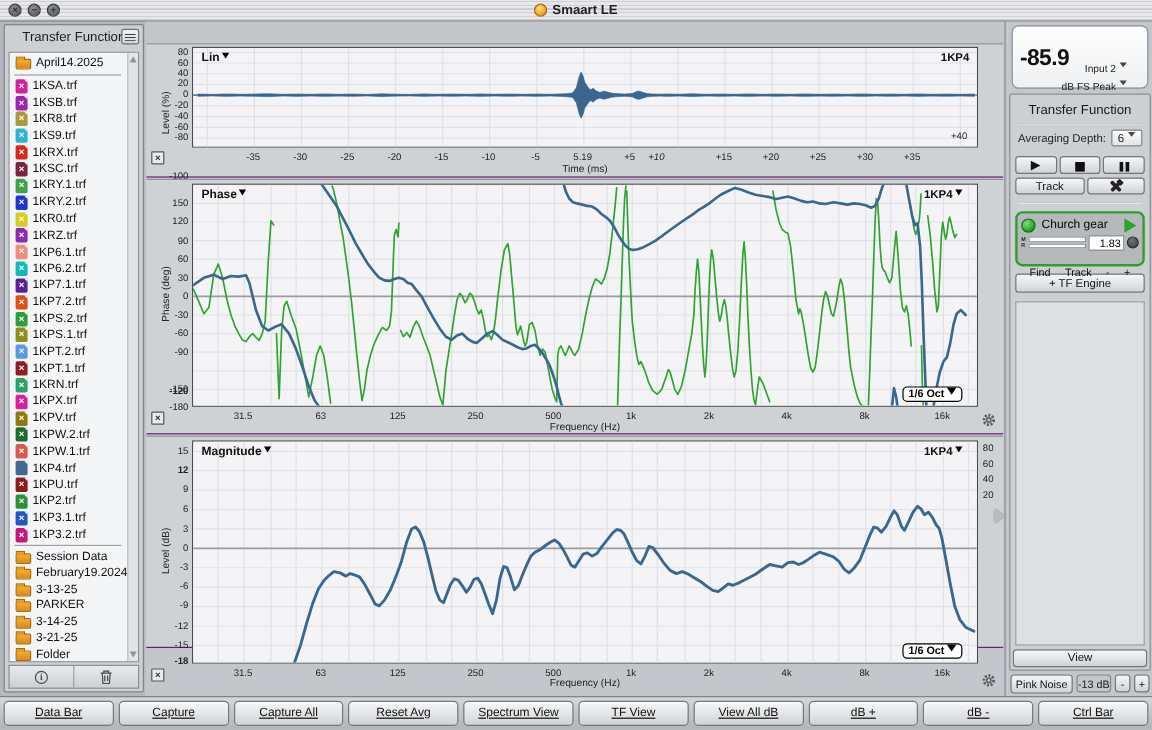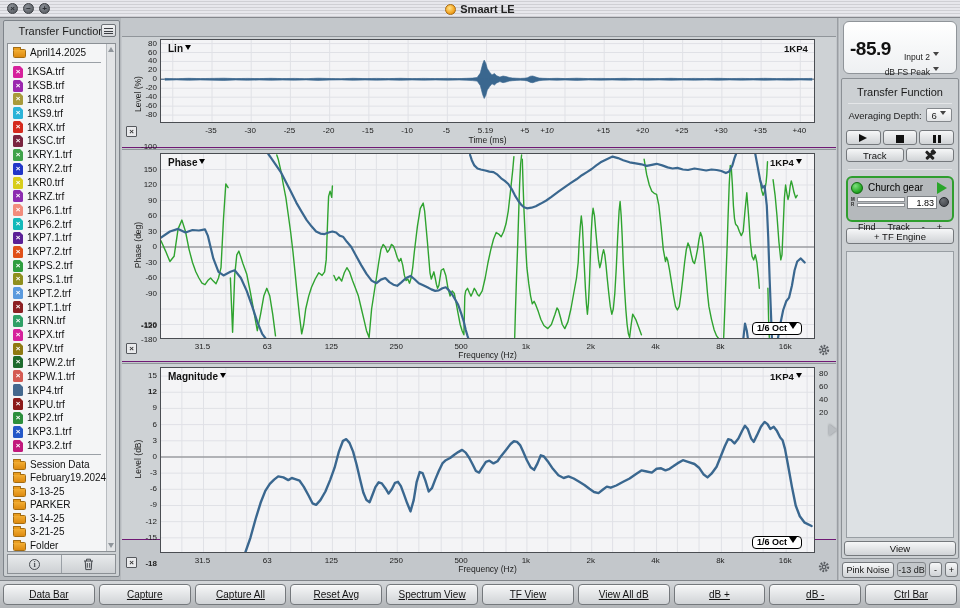--- a/index.html
+++ b/index.html
@@ -396,21 +396,21 @@
       <span class="xtick" style="left: 285.096px; top: 89px;">-10</span>
       <span class="xtick" style="left: 324.317px; top: 89px;">-5</span>
       <span class="xtick" style="left: 363.539px; top: 89px;">5.19</span>
       <span class="xtick" style="left: 402.76px; top: 89px;">+5</span>
       <span class="xtick" style="left: 425px; top: 89px; font-style: italic;">+10</span>
       <span class="xtick" style="left: 481.204px; top: 89px;">+15</span>
       <span class="xtick" style="left: 520.425px; top: 89px;">+20</span>
       <span class="xtick" style="left: 559.647px; top: 89px;">+25</span>
       <span class="xtick" style="left: 598.868px; top: 89px;">+30</span>
       <span class="xtick" style="left: 638.09px; top: 89px;">+35</span>
-      <span class="xtick" style="left: 677.311px; top: 89px;">+40</span>
+      <span class="xtick" style="left: 677.311px; top: 72px;">+40</span>
     </div>
   <span class="xlab" style="top:98px">Time (ms)</span>
   <span class="ctitle" style="top:6px"><span>Lin</span><span class="caret"></span></span>
   <span class="tracelab" style="top:6px;left:662px"><span>1KP4</span></span>
   <span class="closebox" style="top:89px">×</span>
 </div>
 
 <div class="chart-panel" id="chart-phase">
   <span class="ylab" style="top:90px">Phase (deg)</span>
   <svg class="plot" id="plot-phase" style="top:3px" width="655" height="186">
@@ -566,21 +566,21 @@
       <span class="ytick" style="top: 23.2609px; font-weight: bold;">12</span>
       <span class="ytick" style="top: 39.4348px;">9</span>
       <span class="ytick" style="top: 55.6087px;">6</span>
       <span class="ytick" style="top: 71.7826px;">3</span>
       <span class="ytick" style="top: 87.9565px;">0</span>
       <span class="ytick" style="top: 104.13px;">-3</span>
       <span class="ytick" style="top: 120.304px;">-6</span>
       <span class="ytick" style="top: 136.478px;">-9</span>
       <span class="ytick" style="top: 152.652px;">-12</span>
       <span class="ytick" style="top: 168.826px;">-15</span>
-      <span class="ytick" style="top: 195px; font-weight: bold;">-18</span>
+      <span class="ytick" style="top: 182px; font-weight: bold;">-18</span>
     </div>
   <div class="xticks" id="xt-mag">
       <span class="xtick" style="left: 80.4867px; top: 192px;">31.5</span>
       <span class="xtick" style="left: 145.317px; top: 192px;">63</span>
       <span class="xtick" style="left: 209.402px; top: 192px;">125</span>
       <span class="xtick" style="left: 274.233px; top: 192px;">250</span>
       <span class="xtick" style="left: 339.063px; top: 192px;">500</span>
       <span class="xtick" style="left: 403.893px; top: 192px;">1k</span>
       <span class="xtick" style="left: 468.724px; top: 192px;">2k</span>
       <span class="xtick" style="left: 533.554px; top: 192px;">4k</span>

